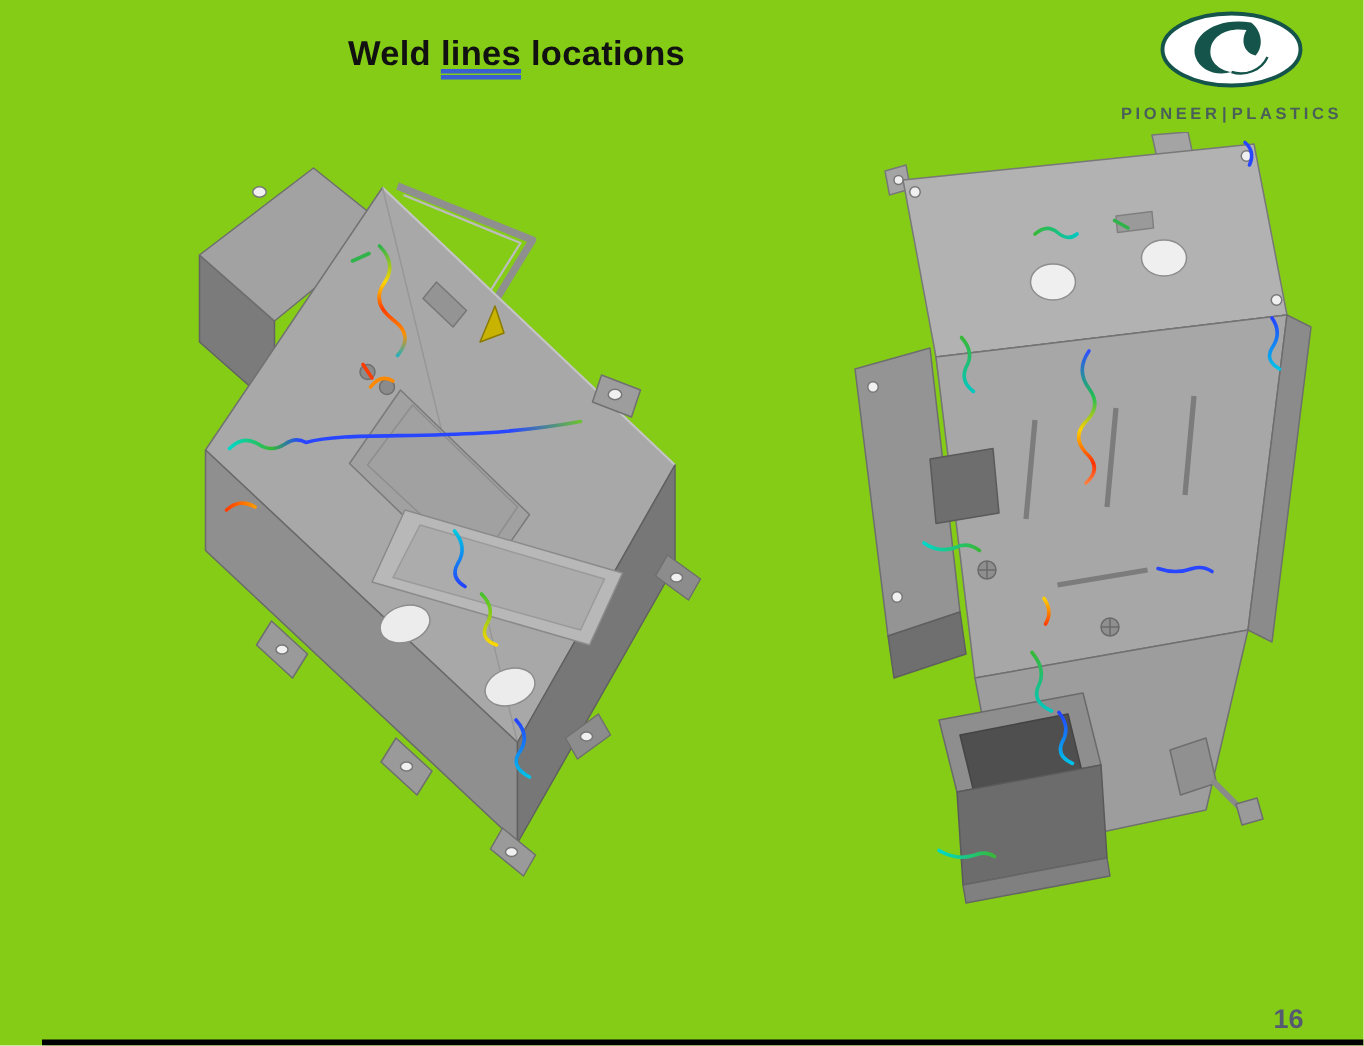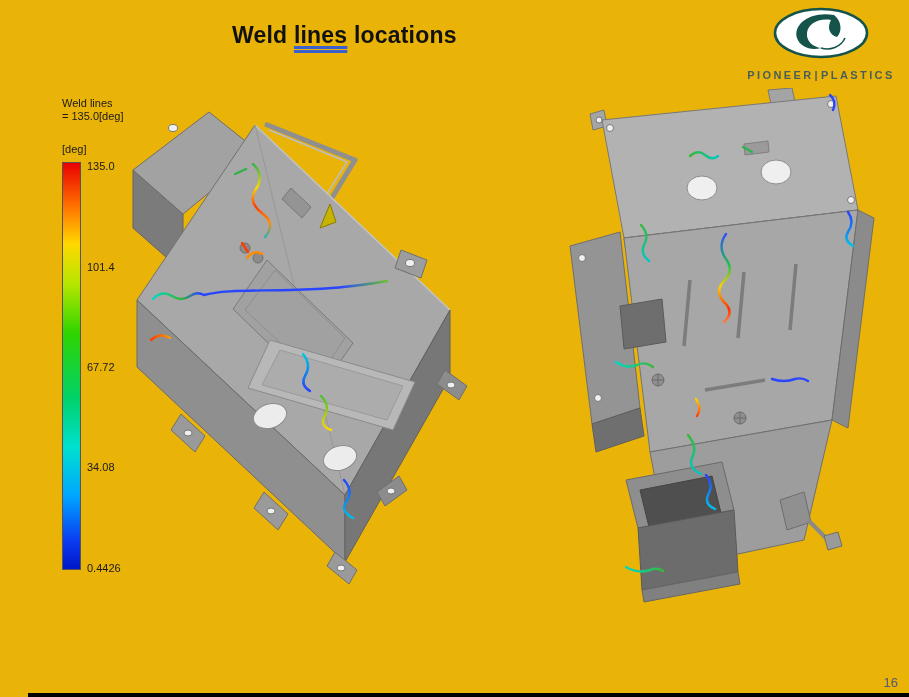--- a/index.html
+++ b/index.html
@@ -1,18 +1,18 @@
 <!DOCTYPE html>
 <html><head>
 <meta charset="utf-8">
 <style>
   * { margin:0; padding:0; box-sizing:border-box; }
   html,body { width:909px; height:697px; background:#ffffff; overflow:hidden;
               font-family:"Liberation Sans", sans-serif; color:#111; }
-  .slide { position:relative; width:909px; height:697px; background:#eab308; }
+  .slide { position:relative; width:909px; height:697px; background:#84cc16; }
 
   
   .title { position:absolute; left:232px; top:22px; font-size:23px; font-weight:bold;
            letter-spacing:.2px; white-space:pre; }
   .title .u { text-decoration-line:underline; text-decoration-style:double;
               text-decoration-color:#3a5fd0; text-decoration-thickness:2.5px;
               text-underline-offset:3px; }
 
   .logo { position:absolute; right:8px; top:6px; width:160px; text-align:center; }
   .logo-text { margin-top:3px; font-size:11px; letter-spacing:2.4px; color:#4a5f59;
@@ -35,54 +35,39 @@
 
   
   .model { position:absolute; }
   .model-left  { left:95px;  top:100px; }
   .model-right { left:540px; top:88px; }
   .weld { fill:none; stroke-width:2.4; stroke-linecap:round; stroke-linejoin:round; }
 
   
   .caption { position:absolute; left:34px; top:626px; width:846px;
              font-size:17px; line-height:1.5; color:#0d0d0d; }
-  .page-num { position:absolute; right:11px; bottom:7px; font-size:13px; color:#555a72; }
+  .page-num { position:absolute; right:40px; bottom:7px; font-size:18px; color:#555a72;font-weight:bold; }
   .bottom-bar { position:absolute; left:28px; right:0; bottom:0; height:4px; background:#000; }
 </style>
 </head>
 <body>
 
 <div class="slide">
 
   <h1 class="title"><span>Weld </span><span class="u">lines</span><span> locations</span></h1>
 
   <div class="logo">
     <svg width="100" height="56" viewBox="0 0 100 56">
       <ellipse cx="50" cy="27" rx="46" ry="24" fill="#ffffff" stroke="#15544a" stroke-width="2.6"></ellipse>
       <path d="M63,9 C38,5 22,19 26,32 C29,41 40,45 50,42 C42,41 35,35 36,27 C37,18 47,12 60,14 C56,21 58,29 66,31 C72,25 70,14 63,9 Z" fill="#15544a"></path>
       <path d="M50,42 C59,45 70,41 74,32" fill="none" stroke="#15544a" stroke-width="1.6"></path>
     </svg>
     <div class="logo-text"><span>PIONEER</span><span class="sep">|</span><span>PLASTICS</span></div>
   </div>
 
-  <div class="legend">
-    <div class="legend-line">Weld lines</div>
-    <div class="legend-line">= 135.0[deg]</div>
-    <div class="legend-unit">[deg]</div>
-    <div class="legend-body">
-      <div class="colorbar"></div>
-      <div class="ticks">
-        <span class="tick t0">135.0</span>
-        <span class="tick t1">101.4</span>
-        <span class="tick t2">67.72</span>
-        <span class="tick t3">34.08</span>
-        <span class="tick t4">0.4426</span>
-      </div>
-    </div>
-  </div>
 
   <svg width="0" height="0" style="position:absolute">
     <defs>
       <linearGradient id="gQ1" x1="0" y1="0" x2="0" y2="1">
         <stop offset="0" stop-color="#2fb34a"></stop>
           <stop offset=".33" stop-color="#ffd800"></stop>
         <stop offset=".58" stop-color="#ff3d00"></stop>
           <stop offset=".8" stop-color="#ff9000"></stop>
         <stop offset="1" stop-color="#2ab0b8"></stop>
       </linearGradient>

